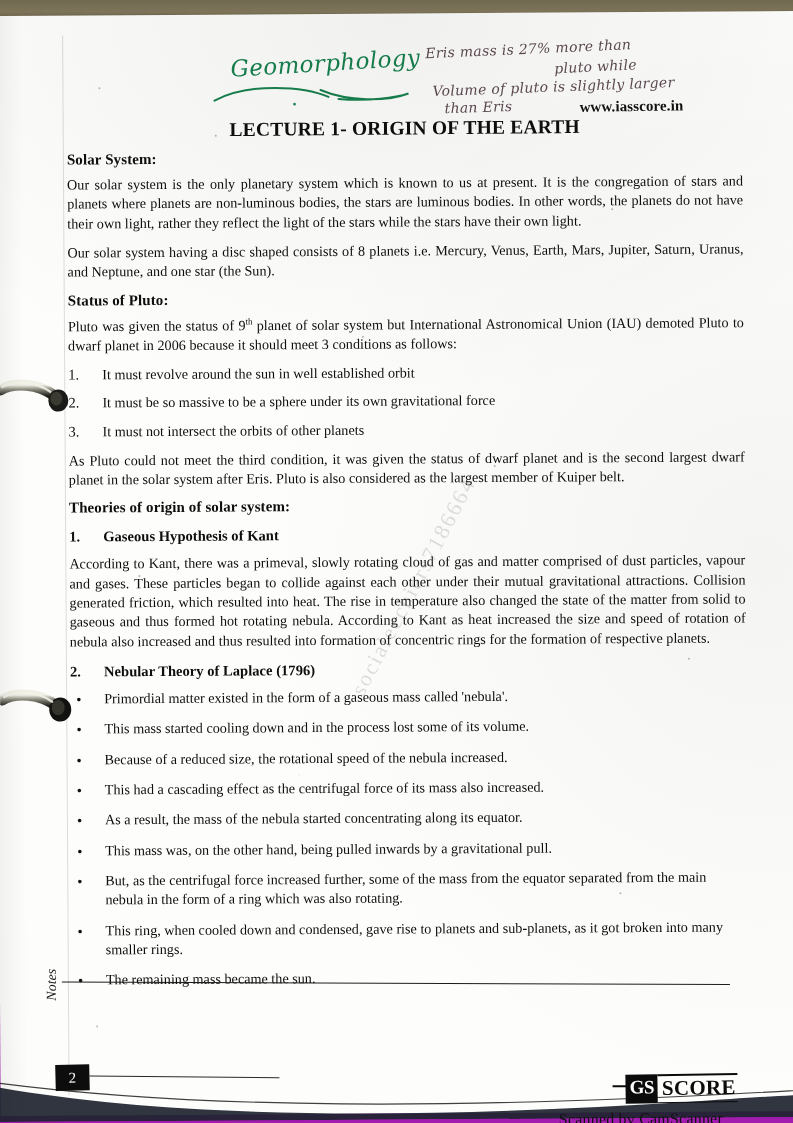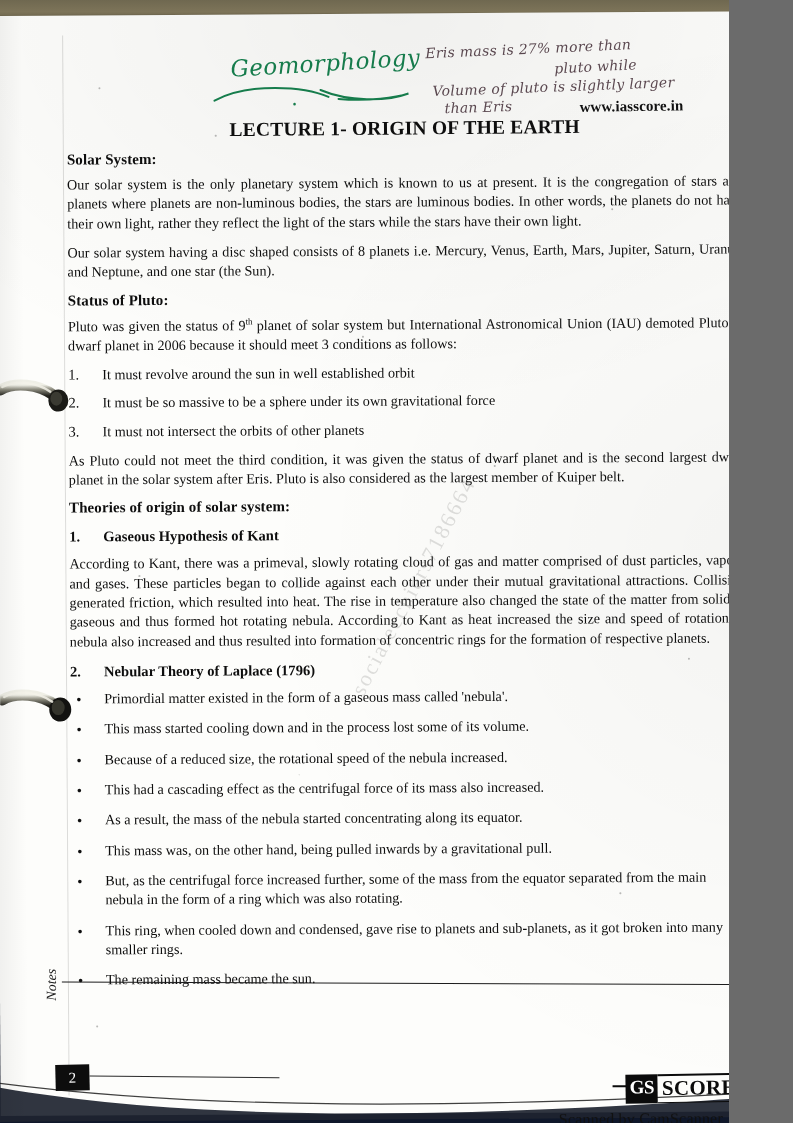--- a/index.html
+++ b/index.html
@@ -8,24 +8,24 @@
     padding: 0;
     background: #6b6b6b;
   }
   body {
     font-family: "Liberation Serif", serif;
   }
 
   
   .scan {
     position: relative;
-    width: 729px;
+    width: 793px;
     height: 1123px;
     overflow: hidden;
-    background: #0f172a;
+    background: #a21caf;
   }
 
   
   .desk-band {
     position: absolute;
     left: 0; top: 0;
     width: 793px;
     height: 26px;
     background: linear-gradient(180deg,#6f6850 0%, #7d7459 45%, #58503c 100%);
   }

